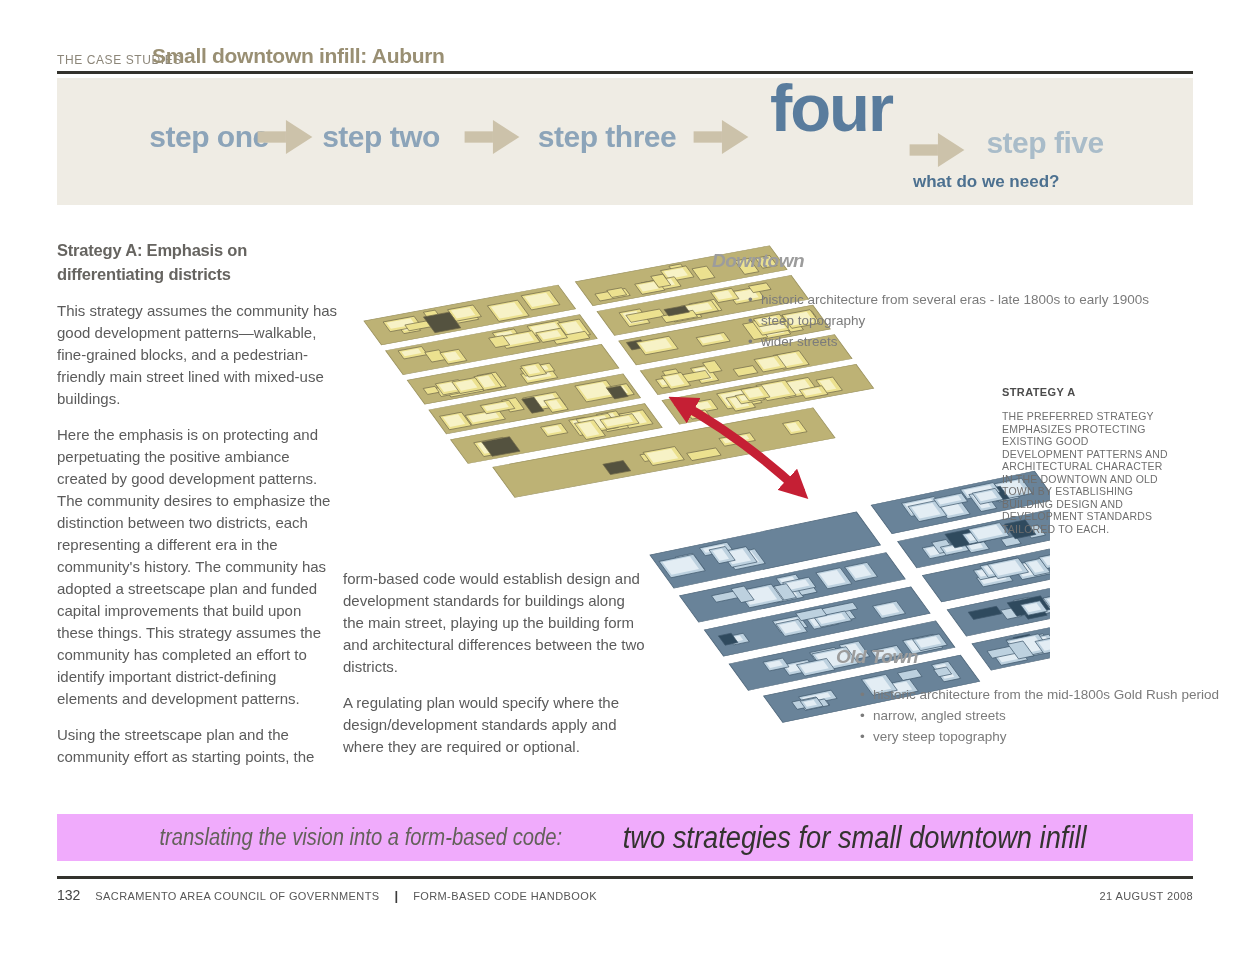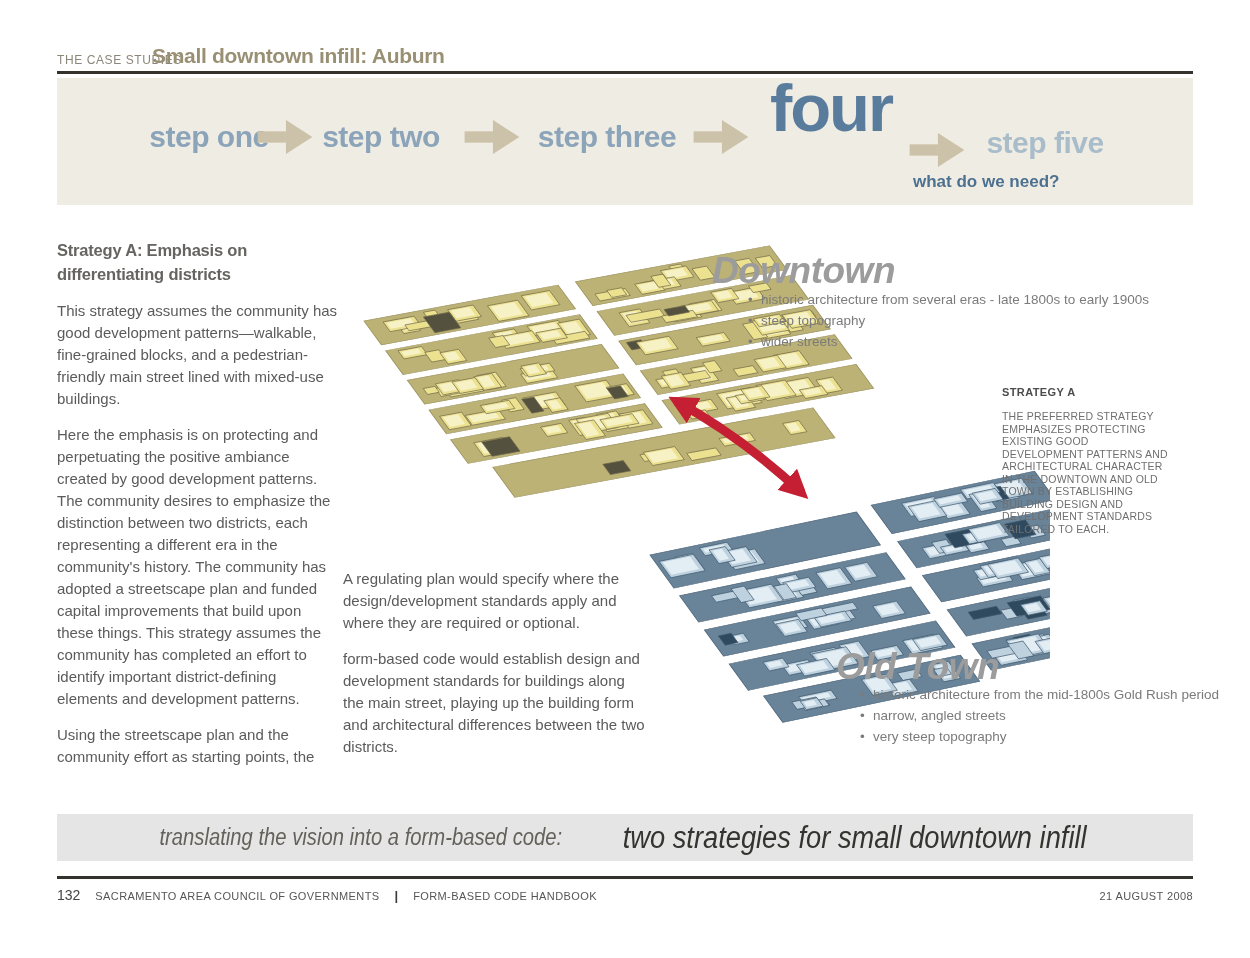--- a/index.html
+++ b/index.html
@@ -22,39 +22,39 @@
   .wdwn { position:absolute; left:856px; top:94px; font-weight:bold; font-size:17px; color:#4d7190; white-space:nowrap; }
 
   
   .col { position:absolute; color:#5b5b5b; font-size:15px; line-height:22px; }
   .col-left { left:57px; top:238px; width:282px; }
   .col-mid  { left:343px; top:568px; width:304px; }
   .col p { margin-bottom:14px; }
   .strategy-heading { font-size:16.5px; font-weight:bold; color:#666460; line-height:24px; margin-bottom:14px; letter-spacing:-.2px; }
 
   
-  .district-label { position:absolute; font-size:37px; font-weight:bold; font-style:italic; color:#9c9c9c; letter-spacing:-.5px; }
+  .district-label { position:absolute; font-size:19px; font-weight:bold; font-style:italic; color:#9c9c9c; letter-spacing:-.5px; }
   .lbl-downtown { left:712px; top:250px; }
   .lbl-oldtown  { left:836px; top:646px; }
   ul.bullets { position:absolute; list-style:none; }
   .bul-downtown { left:748px; top:289px; }
   .bul-oldtown  { left:860px; top:684px; }
   ul.bullets li { font-size:13.5px; line-height:21px; color:#7b7b7b; padding-left:13px; position:relative; white-space:nowrap; }
   ul.bullets li::before { content:"•"; position:absolute; left:0; top:0; color:#7b7b7b; }
 
   
   .sidebar { position:absolute; left:1002px; top:386px; width:170px; }
   .sidebar-head { font-size:11px; font-weight:bold; letter-spacing:.4px; color:#4c4c4c; margin-bottom:12px; }
   .sidebar-body { font-size:10.5px; line-height:12.5px; letter-spacing:.2px; color:#6f6f6f; }
 
   
   .maps-svg { position:absolute; left:350px; top:225px; }
 
   
-  .bottom-banner { position:absolute; left:57px; top:814px; width:1136px; height:47px; background:#e5e5e5; display:flex; align-items:center; justify-content:center; white-space:nowrap; }
+  .bottom-banner { position:absolute; left:57px; top:814px; width:1136px; height:47px; background:#f0abfc; display:flex; align-items:center; justify-content:center; white-space:nowrap; }
   .bb-lead { font-style:italic; font-size:23px; color:#63615a; display:inline-block; transform:scaleX(.88); }
   .bb-emph { font-style:italic; font-size:31px; color:#33332f; display:inline-block; transform:scaleX(.88); margin-left:2px; }
 
   
   .rule-bottom { position:absolute; left:57px; top:876px; width:1136px; height:3px; background:#33322d; }
   .footer { position:absolute; left:57px; top:887px; width:1136px; display:flex; justify-content:space-between; align-items:baseline; color:#565656; }
   .footer-left { display:flex; align-items:baseline; gap:15px; }
   .pagenum { font-size:14px; color:#454545; }
   .footer-left .small, .footer-date { font-size:11px; letter-spacing:.4px; }
   .footer-divider { font-weight:bold; font-size:13px; color:#3c3c3c; }
@@ -469,22 +469,22 @@
   </svg>
 
   <div class="col col-left">
     <div class="strategy-heading">Strategy A: Emphasis on differentiating districts</div>
     <p>This strategy assumes the community has good development patterns—walkable, fine-grained blocks, and a pedestrian-friendly main street lined with mixed-use buildings.</p>
     <p>Here the emphasis is on protecting and perpetuating the positive ambiance created by good development patterns. The community desires to emphasize the distinction between two districts, each representing a different era in the community's history. The community has adopted a streetscape plan and funded capital improvements that build upon these things. This strategy assumes the community has completed an effort to identify important district-defining elements and development patterns.</p>
     <p>Using the streetscape plan and the community effort as starting points, the</p>
   </div>
 
   <div class="col col-mid">
+    <p>form-based code would establish design and development standards for buildings along the main street, playing up the building form and architectural differences between the two districts.</p>
     <p>A regulating plan would specify where the design/development standards apply and where they are required or optional.</p>
-    <p>form-based code would establish design and development standards for buildings along the main street, playing up the building form and architectural differences between the two districts.</p>
   </div>
 
   <div class="district-label lbl-downtown">Downtown</div>
   <ul class="bullets bul-downtown">
     <li>historic architecture from several eras - late 1800s to early 1900s</li>
     <li>steep topography</li>
     <li>wider streets</li>
   </ul>
 
   <div class="sidebar">

